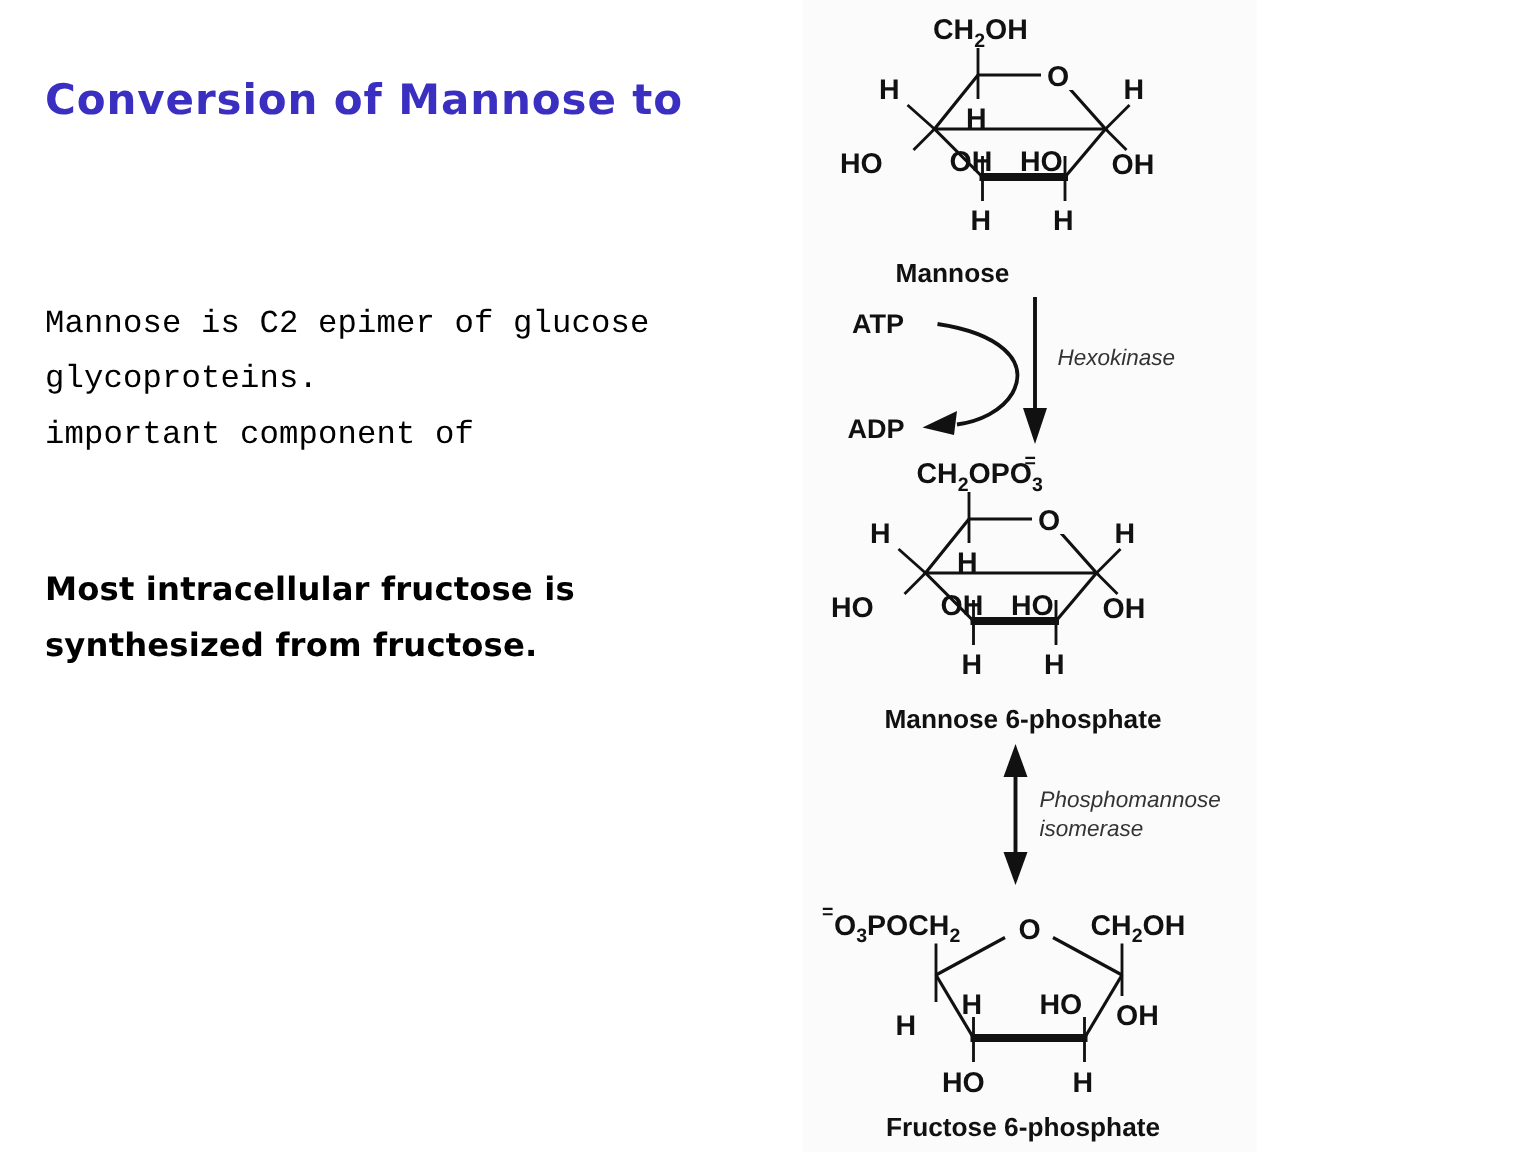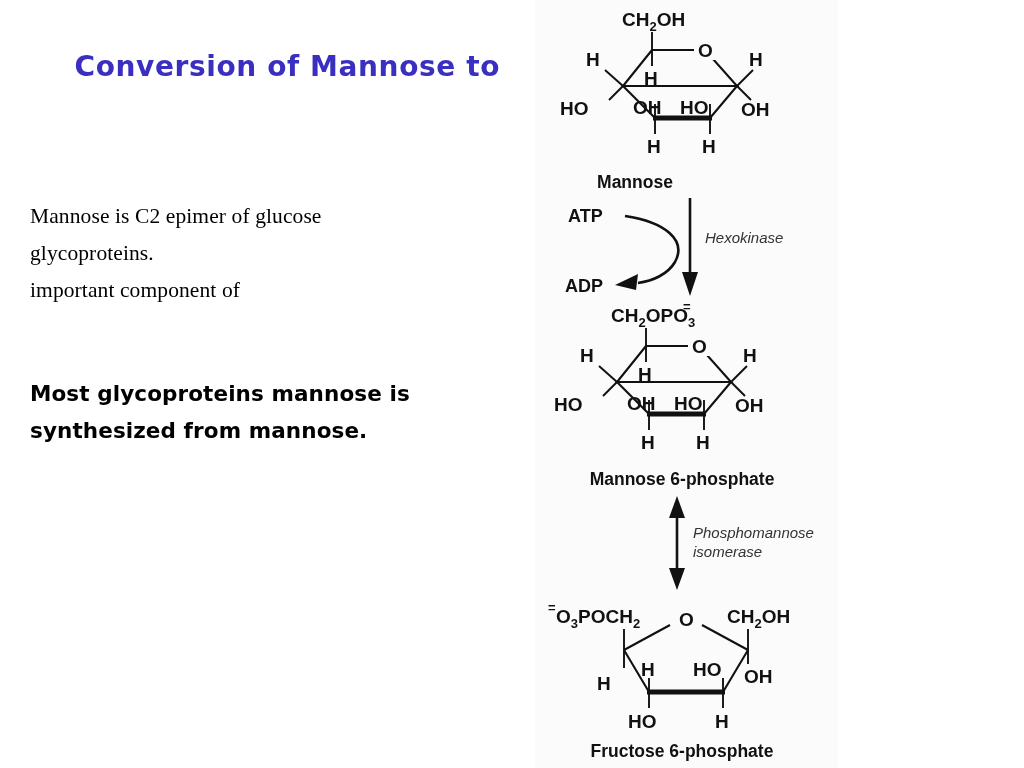--- a/index.html
+++ b/index.html
@@ -14,35 +14,35 @@
     overflow: hidden;
     font-family: "DejaVu Sans", sans-serif;
   }
 
   
   #slide-title {
     position: absolute;
     left: 30px;
     top: 46px;
     width: 470px;
-    text-align: right;
+    text-align: left;
     color: #3a2fc0;
     font-family: "DejaVu Sans", sans-serif;
     font-size: 28px;
     font-weight: bold;
     line-height: 1.52;
     letter-spacing: 0.6px;
   }
   #body-para-1 {
     position: absolute;
     left: 30px;
     top: 198px;
     width: 470px;
     color: #000000;
-    font-family: Liberation Serif, serif;
+    font-family: Liberation Mono, monospace;
     font-size: 21.5px;
     font-weight: normal;
     line-height: 1.72;
     letter-spacing: 0.1px;
   }
   #body-para-2 {
     position: absolute;
     left: 30px;
     top: 376px;
     width: 470px;
@@ -108,22 +108,22 @@
   <div>Conversion of Mannose to</div>
 </div>
 
 <div id="body-para-1">
   <div>Mannose is C2 epimer of glucose</div>
   <div>glycoproteins.</div>
   <div>important component of</div>
 </div>
 
 <div id="body-para-2">
-  <div>Most glycoproteins mannose is</div>
-  <div>synthesized from mannose.</div>
+  <div>Most intracellular fructose is</div>
+  <div>synthesized from fructose.</div>
 </div>
 
 <div id="pathway-figure">
 <svg width="303" height="768" viewBox="0 0 303 768" xmlns="http://www.w3.org/2000/svg">
 
   <g>
 
     <text class="chem-atom" x="87" y="26">CH<tspan class="chem-atom-sub" dy="5">2</tspan><tspan class="chem-atom" dy="-5">OH</tspan></text>
 
     <line class="bond-thin" x1="117" y1="32" x2="117" y2="50"></line>

